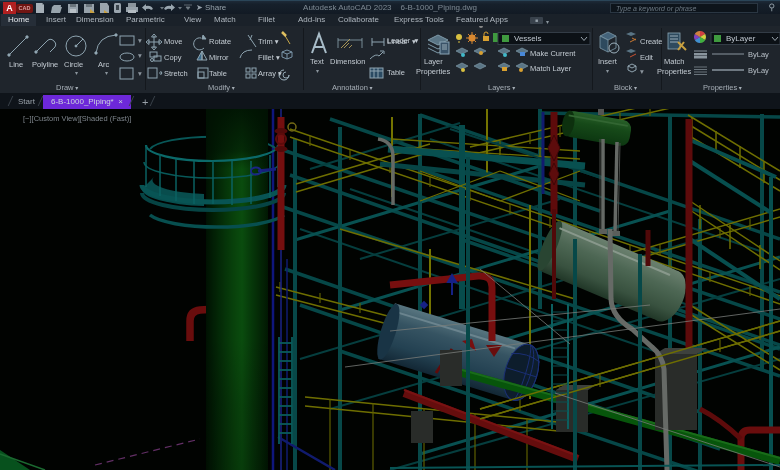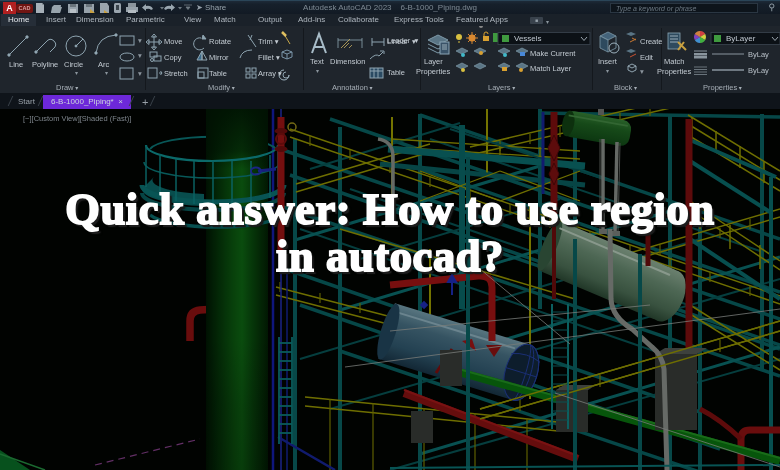--- a/index.html
+++ b/index.html
@@ -80,21 +80,21 @@
     <div id="searchbox">Type a keyword or phrase</div>
     <div id="searchmag">⚲</div>
   </div>
   <div id="rtabs">
     <div class="rtab active" style="left:1px;">Home</div>
     <div class="rtab" style="left:39px;">Insert</div>
     <div class="rtab" style="left:69px;">Dimension</div>
     <div class="rtab" style="left:119px;">Parametric</div>
     <div class="rtab" style="left:177px;">View</div>
     <div class="rtab" style="left:207px;">Match</div>
-    <div class="rtab" style="left:251px;">Output</div>
+    <div class="rtab" style="left:251px;">Fillet</div>
     <div class="rtab" style="left:291px;">Add-ins</div>
     <div class="rtab" style="left:331px;">Collaborate</div>
     <div class="rtab" style="left:387px;">Express Tools</div>
     <div class="rtab" style="left:449px;text-align:right;">Featured Apps</div>
     <div style="position:absolute;left:530px;top:3px;width:13px;height:7px;background:#39424c;border-radius:1px;color:#96a1aa;font-size:5px;line-height:7px;text-align:center;">■</div>
     <div style="position:absolute;left:546px;top:4px;color:#8a949c;font-size:6px;">▾</div>
   </div>
   <div id="ribbon">
     <svg width="780" height="67" style="position:absolute;left:0;top:0">
       <g stroke="#8ea4b0" stroke-width="1" fill="none">
@@ -669,14 +669,13 @@
       <circle cx="292" cy="18" r="4" fill="none" stroke="#b0a020" stroke-width="1.5"></circle>
       <ellipse cx="281" cy="22" rx="6.5" ry="3" fill="#7e1010"></ellipse>
       <ellipse cx="281" cy="40" rx="6.5" ry="3" fill="#7e1010"></ellipse>
       <circle cx="281" cy="30" r="5" fill="none" stroke="#8e1212" stroke-width="2"></circle>
       <line x1="258" y1="62" x2="276" y2="60" stroke="#2330c0" stroke-width="3"></line>
       <ellipse cx="256" cy="62" rx="5" ry="3.5" fill="none" stroke="#2a38cc" stroke-width="1.8"></ellipse>
       <rect width="780" height="361" fill="#000" opacity="0.34"></rect>
     </svg>
     <div id="vplabel">[−][Custom View][Shaded (Fast)]</div>
   </div>
-  <div id="overlay">Quick answer: How to use region<br>in autocad?</div>
 </div>
 
 </body></html>

